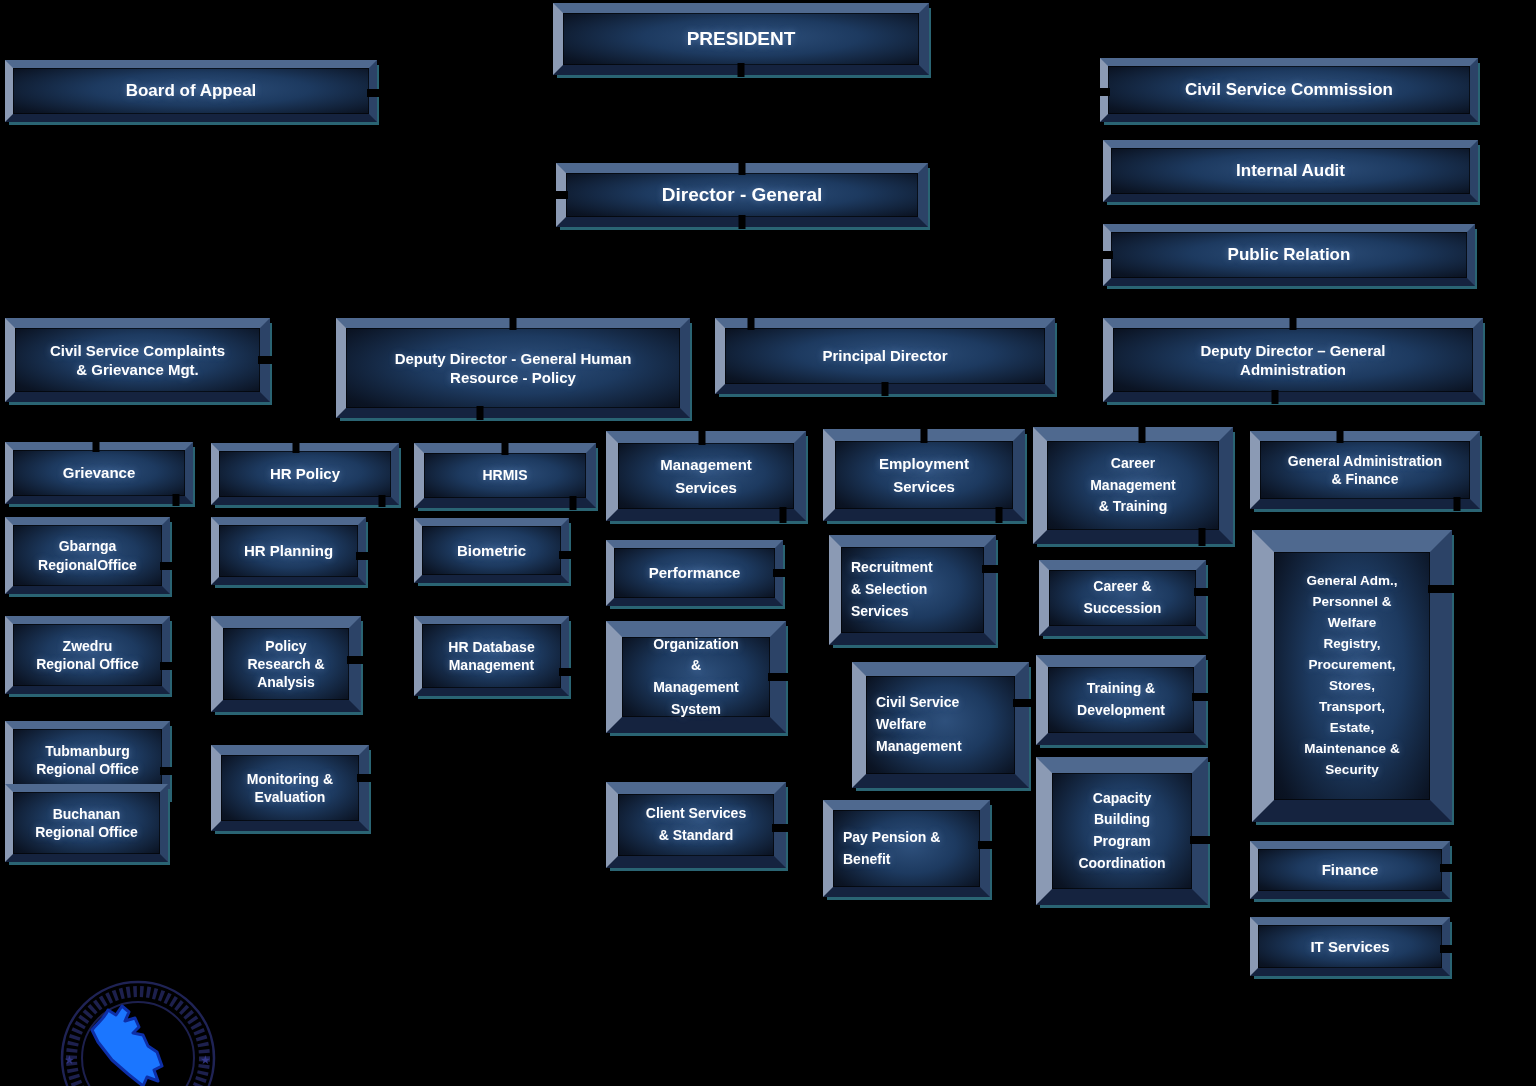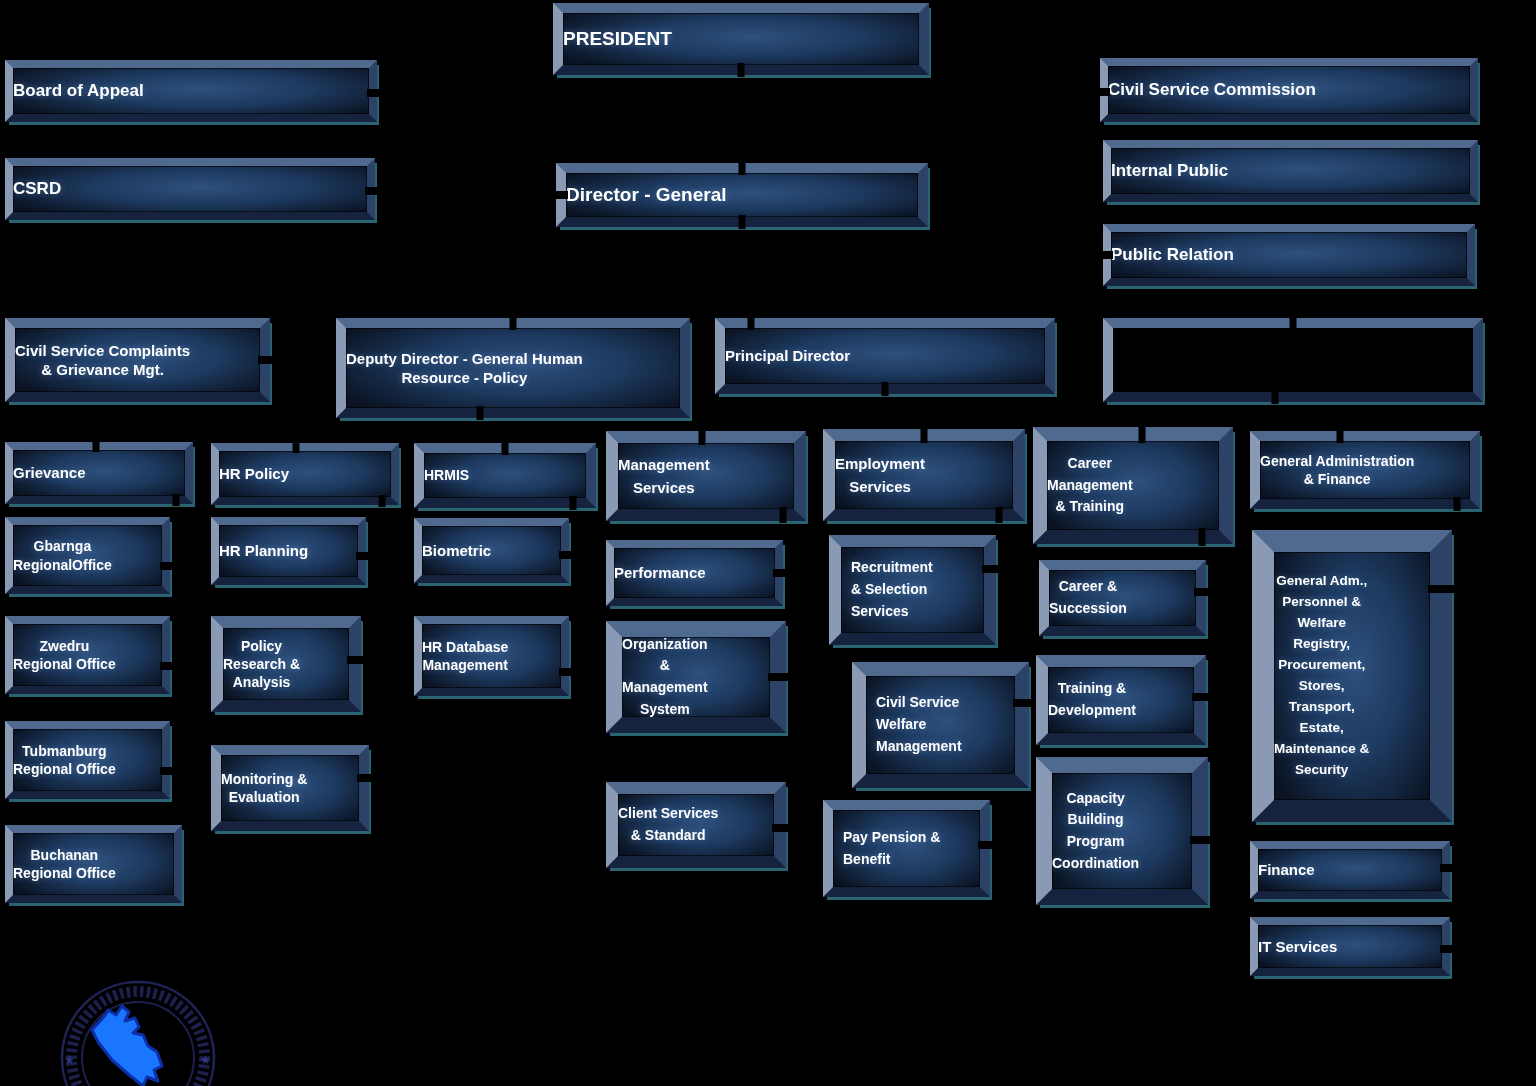--- a/index.html
+++ b/index.html
@@ -8,21 +8,21 @@
     overflow:hidden;font-family:"Liberation Sans",sans-serif;
   }
   .box{
     position:absolute;box-sizing:border-box;--b:8px;
     border-style:solid;border-width:var(--b);
     border-color:#4f698f #2c4367 #15233f #8b9ab4;
     box-shadow:3px 4px 0 -1px #2a6473;
   }
   .b10{--b:10px}.b12{--b:12px}.b14{--b:14px}.b16{--b:16px}.b22{--b:22px}
   .face{
-    width:100%;height:100%;display:flex;align-items:center;
+    width:100%;height:100%;display:flex;align-items:center;justify-content:center;
     background:radial-gradient(ellipse 80% 95% at 53% 46%,
       #2e507c 0%, #1d3a60 38%, #0b1424 78%, #060b15 100%);
     box-shadow:inset 0 0 0 1px rgba(0,0,0,.6);
   }
   .lbl{
     color:#fff;font-weight:bold;text-align:center;white-space:pre-line;
     line-height:1.3;text-shadow:0 0 7px rgba(130,170,230,.45);
   }
   .fs19 .lbl{font-size:19px}.fs17 .lbl{font-size:17px}.fs15 .lbl{font-size:15px}
   .fs14 .lbl{font-size:14px}.fs13 .lbl{font-size:13.5px}
@@ -55,39 +55,33 @@
     <i class="notch nb" style="left:50%"></i>
   </div>
 
   <div class="box fs17" style="left:1100px;top:58px;width:378px;height:64px">
     <div class="face">
         <span class="lbl">Civil Service Commission</span>
       </div>
     <i class="notch nl" style="top:55%"></i>
   </div>
 
-  <div class="box fs17" style="left:5px;top:158px;width:370px;height:62px">
-    <div class="face">
-        <span class="lbl">CSRD</span>
-      </div>
-    <i class="notch nr" style="top:55%"></i>
-  </div>
 
   <div class="box b10 fs19" style="left:556px;top:163px;width:372px;height:64px">
     <div class="face">
         <span class="lbl">Director - General</span>
       </div>
     <i class="notch nt" style="left:50%"></i>
     <i class="notch nb" style="left:50%"></i>
     <i class="notch nl" style="top:50%"></i>
   </div>
 
   <div class="box fs17" style="left:1103px;top:140px;width:375px;height:62px">
     <div class="face">
-        <span class="lbl">Internal Public</span>
+        <span class="lbl">Internal Audit</span>
       </div>
   </div>
 
   <div class="box fs17" style="left:1103px;top:224px;width:372px;height:62px">
     <div class="face">
         <span class="lbl">Public Relation</span>
       </div>
     <i class="notch nl" style="top:50%"></i>
   </div>
 
@@ -110,20 +104,24 @@
 
   <div class="box b10 fs15" style="left:715px;top:318px;width:340px;height:76px">
     <div class="face">
         <span class="lbl">Principal Director</span>
       </div>
     <i class="notch nt" style="left:8%"></i>
     <i class="notch nb" style="left:50%"></i>
   </div>
 
   <div class="box b10 fs15" style="left:1103px;top:318px;width:380px;height:84px">
+    <div class="face">
+        <span class="lbl">Deputy Director – General
+Administration</span>
+      </div>
     <i class="notch nt" style="left:50%"></i>
     <i class="notch nb" style="left:45%"></i>
   </div>
 
   <div class="box fs15" style="left:5px;top:442px;width:188px;height:62px">
     <div class="face">
         <span class="lbl">Grievance</span>
       </div>
     <i class="notch nt" style="left:48%"></i>
     <i class="notch nb" style="left:95%"></i>
@@ -142,21 +140,21 @@
       </div>
     <i class="notch nr" style="top:68%"></i>
   </div>
   <div class="box fs14" style="left:5px;top:721px;width:165px;height:78px">
     <div class="face">
         <span class="lbl">Tubmanburg
 Regional Office</span>
       </div>
     <i class="notch nr" style="top:68%"></i>
   </div>
-  <div class="box fs14" style="left:5px;top:825px;width:177px;height:78px">
+  <div class="box fs14" style="left:5px;top:784px;width:163px;height:78px">
     <div class="face">
         <span class="lbl">Buchanan
 Regional Office</span>
       </div>
   </div>
 
   <div class="box fs15" style="left:211px;top:443px;width:188px;height:62px">
     <div class="face">
         <span class="lbl">HR Policy</span>
       </div>

